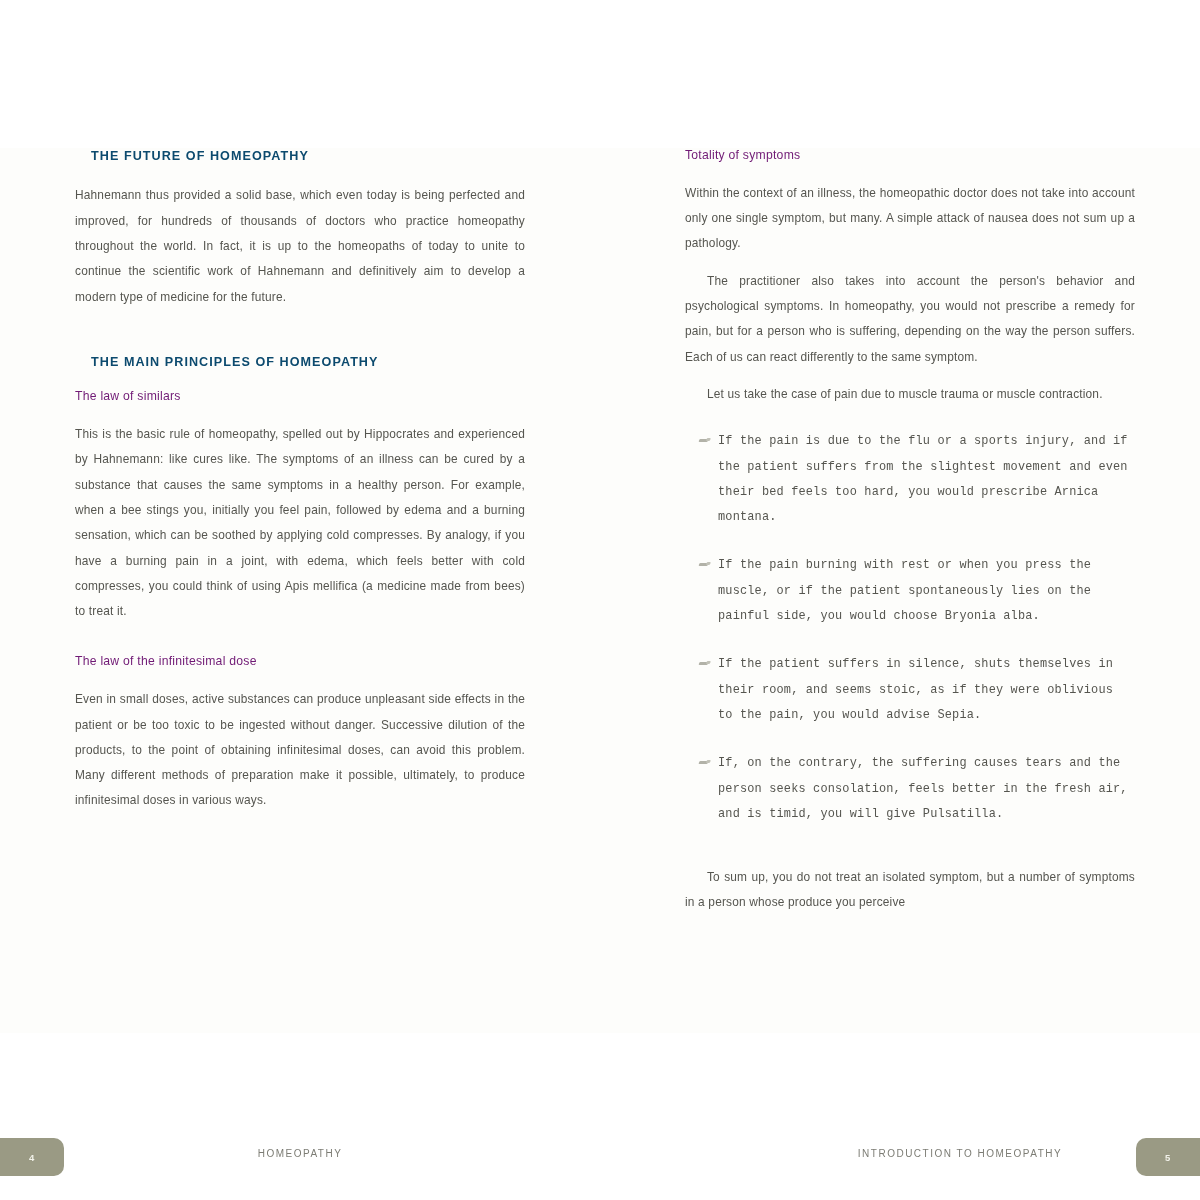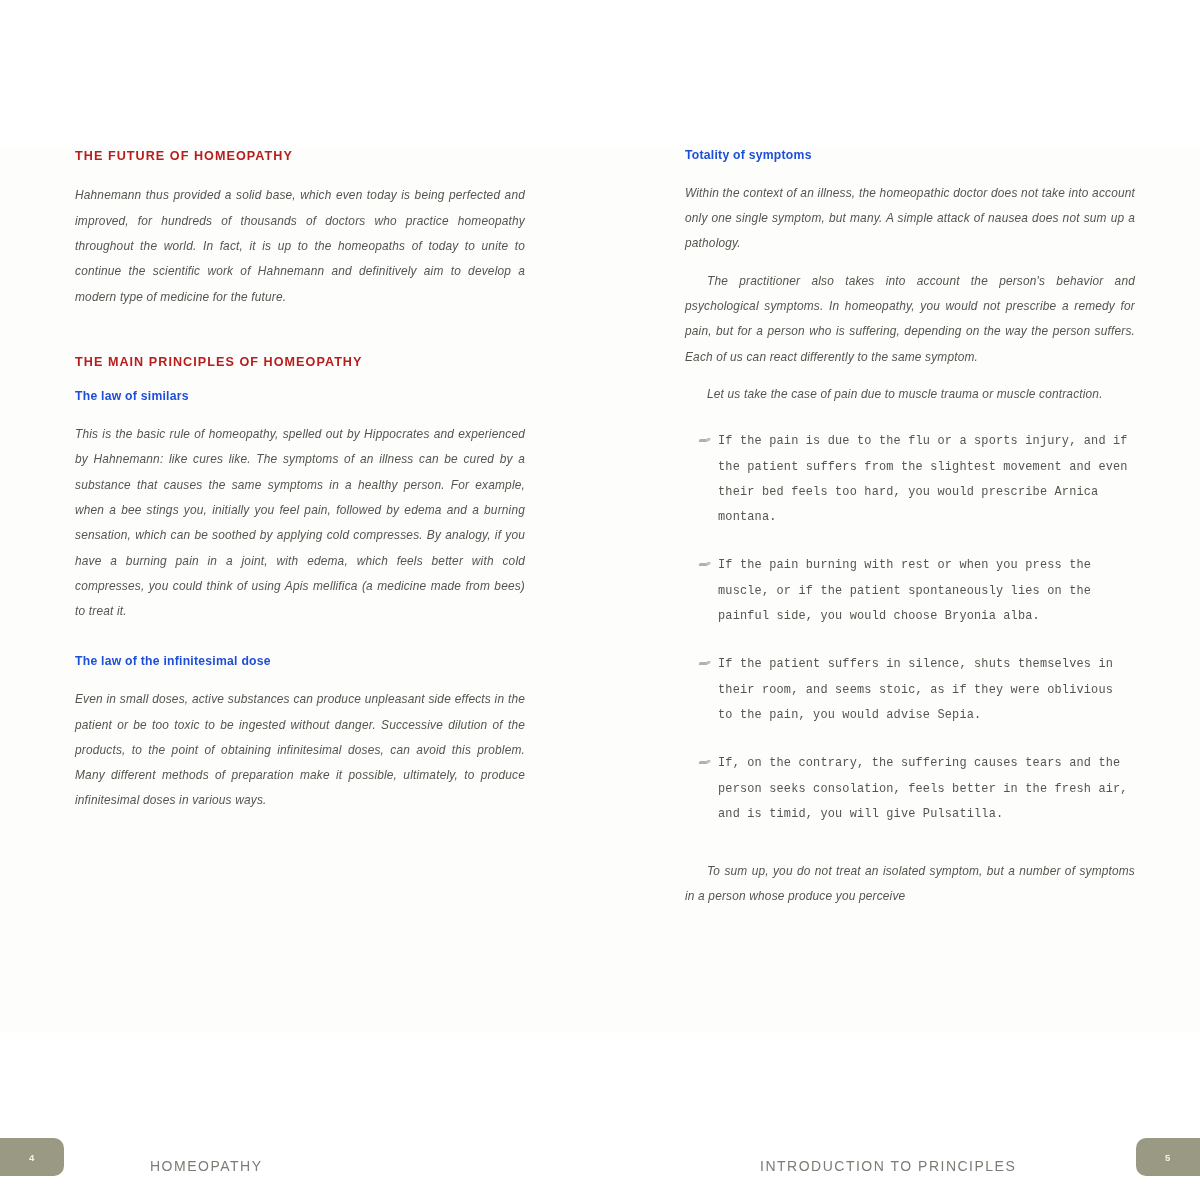--- a/index.html
+++ b/index.html
@@ -38,42 +38,41 @@
     top: 0;
     width: 450px;
   }
   .column.left  { left: 75px; }
   .column.right { left: 685px; }
 
   .section-title {
     font-size: 12.6px;
     font-weight: bold;
     letter-spacing: 1.05px;
-    color: #b91c1c;
-    margin: 0 0 19px 0;
+    color: #0c4a6e;
+    margin: 0 0 19px 16px;
     line-height: 1.3;
   }
 
   .sub-title {
     font-size: 12.2px;
-    font-weight: bold;
+    font-weight: normal;
     letter-spacing: 0.25px;
-    color: #1d4ed8;
+    color: #701a75;
     margin: 0 0 17px 0;
     line-height: 1.3;
   }
 
   p.body-text {
     font-size: 11.9px;
     line-height: 25.3px;
     color: #55554f;
     margin: 0;
     text-align: justify;
     letter-spacing: 0.18px;
-    font-style: italic;
   }
   p.body-text + p.body-text { margin-top: 12px; }
   p.body-text.indent { text-indent: 22px; }
 
   .gap-lg { height: 44px; }
   .gap-md { height: 30px; }
   .gap-sm { height: 22px; }
 
   
   ul.bullets {
@@ -85,21 +84,21 @@
     position: relative;
     padding-left: 33px;
     margin-bottom: 23px;
     font-size: 11.9px;
     line-height: 25.3px;
     color: #55554f;
     letter-spacing: 0.18px;
     width: 415px;
     font-family: Liberation Mono, monospace;
   }
-  ul.bullets li:last-child { margin-bottom: 10px; }
+  ul.bullets li:last-child { margin-bottom: 16px; }
   .bullet-mark {
     position: absolute;
     left: 14px;
     top: 10px;
     width: 9px;
     height: 3px;
     background: #b2b2a8;
     border-radius: 1px;
     transform: skewX(-20deg);
   }
@@ -117,25 +116,26 @@
   
   .footer-line {
     position: absolute;
     left: 0;
     top: 990px;
     width: 1200px;
     height: 32px;
   }
   .folio-text {
     position: absolute;
-    top: 12px;
-    font-size: 14px;
+    top: 0;
+    font-size: 10px;
     letter-spacing: 1.5px;
     color: #7c7c74;
     line-height: 32px;
+    text-align: center;
   }
   .folio-text.left  { left: 150px;  width: 300px; }
   .folio-text.right { left: 760px;  width: 400px; }
 
   .page-tab {
     position: absolute;
     top: 0;
     width: 64px;
     height: 38px;
     background: #9a9a84;
@@ -219,19 +219,19 @@
       <div class="gap-sm"></div>
 
       <p class="body-text indent">To sum up, you do not treat an isolated symptom, but a number of symptoms in a person whose produce you perceive</p>
     </div>
 
     <div class="footer-line">
       <div class="page-tab left">4</div>
 
       <div class="folio-text left">HOMEOPATHY</div>
 
-      <div class="folio-text right">INTRODUCTION TO PRINCIPLES</div>
+      <div class="folio-text right">INTRODUCTION TO HOMEOPATHY</div>
 
       <div class="page-tab right">5</div>
     </div>
 
   </div>
 </div>
 
 </body></html>

